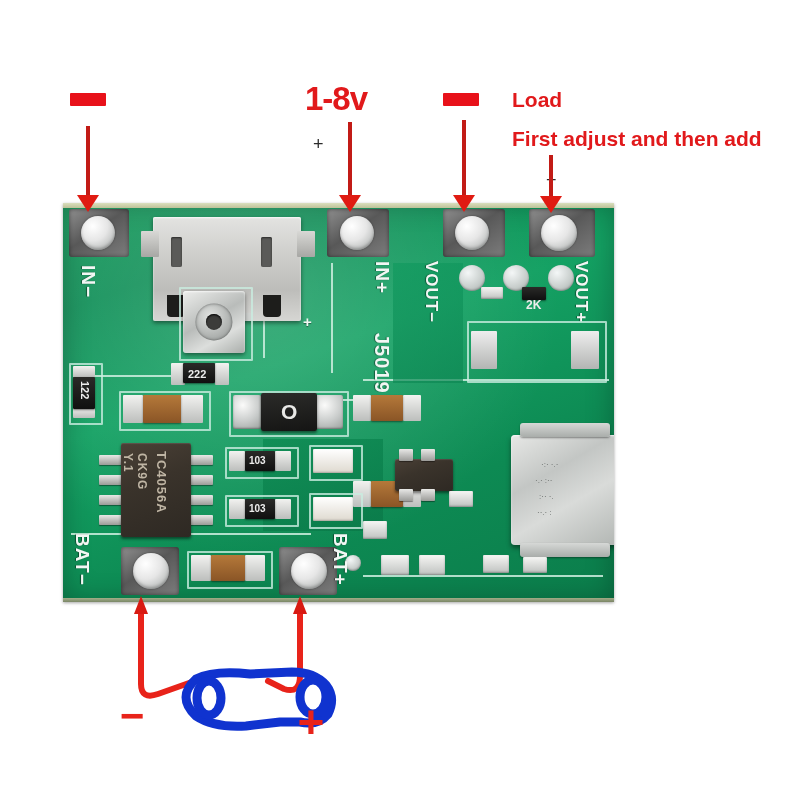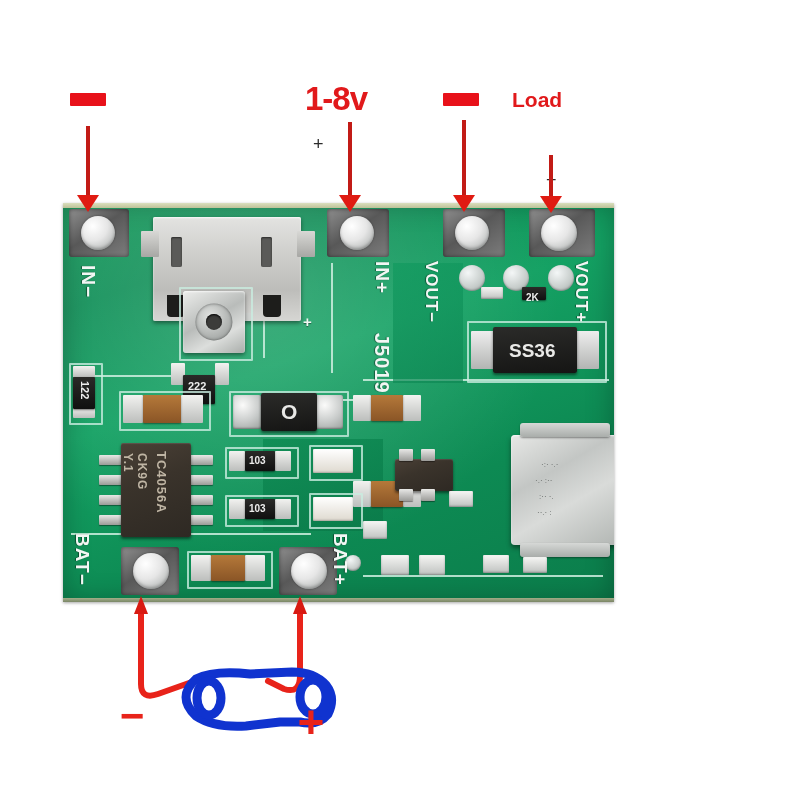--- a/index.html
+++ b/index.html
@@ -142,40 +142,37 @@
     <div class="silk rot" style="left:378px;top:58px;font-size:17px;">VOUT−</div>
 
     <div class="padsq" style="left:466px;top:6px;width:66px;height:48px;"></div>
     <div class="hole" style="left:478px;top:12px;width:36px;height:36px;"></div>
     <div class="silk rot" style="left:528px;top:58px;font-size:17px;">VOUT+</div>
 
     <div class="tpad" style="left:396px;top:62px;width:26px;height:26px;"></div>
     <div class="tpad" style="left:440px;top:62px;width:26px;height:26px;"></div>
     <div class="tpad" style="left:485px;top:62px;width:26px;height:26px;"></div>
     <div class="res" style="left:459px;top:84px;width:24px;height:13px;">
-      <div class="rl" style="left:4px;top:6px;font-size:10px;">2K</div>
+      <div class="rl" style="left:4px;top:12px;font-size:12px;">2K</div>
     </div>
     <div class="smd" style="left:418px;top:84px;width:22px;height:12px;"></div>
 
     <div class="silkbox" style="left:404px;top:118px;width:136px;height:58px;"></div>
     <div class="termL" style="left:408px;top:128px;width:26px;height:38px;"></div>
     <div class="termR" style="left:508px;top:128px;width:28px;height:38px;"></div>
-    <div class="diode" style="left:430px;top:124px;width:84px;height:46px;">
-      <div class="lbl" style="left:16px;top:13px;font-size:19px;">SS36</div>
-    </div>
 
     <div class="trim" style="left:120px;top:88px;width:62px;height:62px;">
       <div class="ring"></div>
       <div class="slot"></div>
     </div>
     <div class="silkbox" style="left:116px;top:84px;width:70px;height:70px;"></div>
 
     <div class="respad" style="left:108px;top:160px;width:14px;height:22px;"></div>
     <div class="respad" style="left:152px;top:160px;width:14px;height:22px;"></div>
-    <div class="res" style="left:120px;top:172px;width:32px;height:29px;">
+    <div class="res" style="left:120px;top:160px;width:32px;height:20px;">
       <div class="rl" style="left:5px;top:6px;font-size:11px;">222</div>
     </div>
 
     <div class="silkbox" style="left:6px;top:160px;width:30px;height:58px;"></div>
     <div class="respad" style="left:10px;top:163px;width:22px;height:11px;"></div>
     <div class="respad" style="left:10px;top:204px;width:22px;height:11px;"></div>
     <div class="res" style="left:10px;top:174px;width:22px;height:32px;">
       <div class="rl rot" style="left:17px;top:4px;font-size:11px;">122</div>
     </div>
 
@@ -281,20 +278,21 @@
     <div class="head" style="top:73px;"></div>
   </div>
 
   <div class="dash" style="left:443px;top:93px;width:36px;height:13px;"></div>
   <div class="arrow" style="left:453px;top:120px;height:92px;">
     <div class="shaft" style="height:76px;"></div>
     <div class="head" style="top:75px;"></div>
   </div>
 
   <div class="ann" style="left:512px;top:88px;font-size:21px;">Load</div>
+  <div class="ann" style="left:512px;top:127px;font-size:21px;">First adjust and then add</div>
   <div class="plus-blk" style="left:546px;top:170px;font-size:18px;">+</div>
   <div class="arrow" style="left:540px;top:155px;height:58px;">
     <div class="shaft" style="height:42px;"></div>
     <div class="head" style="top:41px;"></div>
   </div>
 
   <svg id="battery" viewBox="0 0 800 800">
 
     <path d="M141,606 L141,684 Q141,700 158,694 L220,672" stroke="#e8231a" stroke-width="6" fill="none" stroke-linecap="round"></path>
     <polygon points="141,596 134,614 148,614" fill="#d81a12"></polygon>

